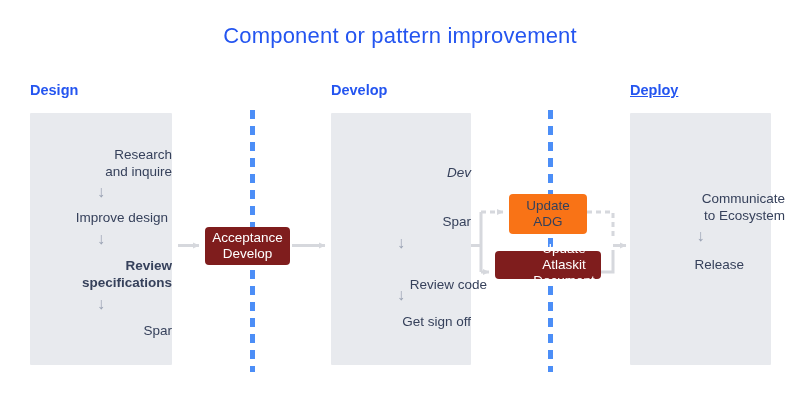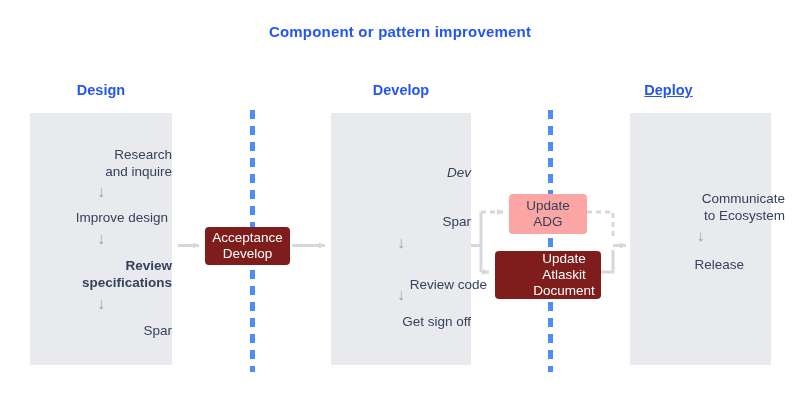--- a/index.html
+++ b/index.html
@@ -8,34 +8,34 @@
     background:#ffffff;
     font-family:"Liberation Sans",sans-serif;
     overflow:hidden;
     position:relative;
   }
   #canvas{position:absolute;left:0;top:0;width:800px;height:400px;}
 
   .title{
     position:absolute;left:0;top:23px;width:800px;
     text-align:center;
-    font-size:15px;font-weight:bold;
+    font-size:22px;font-weight:normal;
     color:#2455F0;
     letter-spacing:.2px;
   }
 
   .col-head{
     position:absolute;
     font-size:14.5px;font-weight:bold;
     color:#2455F0;
-    text-align:center;
+    text-align:left;
   }
   .col-head.design {left:30px;  top:82px; width:142px;}
   .col-head.develop{left:331px; top:82px; width:140px;}
-  .col-head.deploy {left:598px; top:82px; width:141px;text-decoration:underline;}
+  .col-head.deploy {left:630px; top:82px; width:141px;text-decoration:underline;}
 
   .panel{
     position:absolute;
     background:#E8EAEE;
     border-radius:1px;
   }
   .panel.design {left:30px;  top:113px; width:142px; height:252px;}
   .panel.develop{left:331px; top:113px; width:140px; height:252px;}
   .panel.deploy {left:630px; top:113px; width:141px; height:252px;}
 
@@ -58,25 +58,25 @@
     position:absolute;
     display:flex;align-items:center;justify-content:center;
     text-align:center;
     border-radius:4px;
     font-size:13.5px;
     line-height:16px;
     box-sizing:border-box;
     padding:2px 4px;
   }
   .box.blue{background:#7f1d1d;color:#ffffff;}
-  .box.grey{background:#fca5a5;color:#36415B;}
+  .box.grey{background:#f97316;color:#36415B;}
 
   .box.acceptance{left:205px;top:227px;width:85px;height:38px;}
   .box.adg{left:509px;top:194px;width:78px;height:40px;}
-  .box.atlaskit{left:495px;top:251px;width:106px;height:48px;padding-left:36px;}
+  .box.atlaskit{left:495px;top:251px;width:106px;height:28px;padding-left:36px;}
 </style>
 </head>
 <body>
 
 <svg id="canvas" viewBox="0 0 800 400" xmlns="http://www.w3.org/2000/svg">
   <defs>
     <marker id="ah" markerWidth="7" markerHeight="7" refX="6" refY="3.5" orient="auto" markerUnits="userSpaceOnUse">
       <path d="M0,0.6 L6.4,3.5 L0,6.4 z" fill="#D6D8DD"></path>
     </marker>
     <marker id="ah-sm" markerWidth="7" markerHeight="7" refX="6" refY="3.5" orient="auto" markerUnits="userSpaceOnUse">

